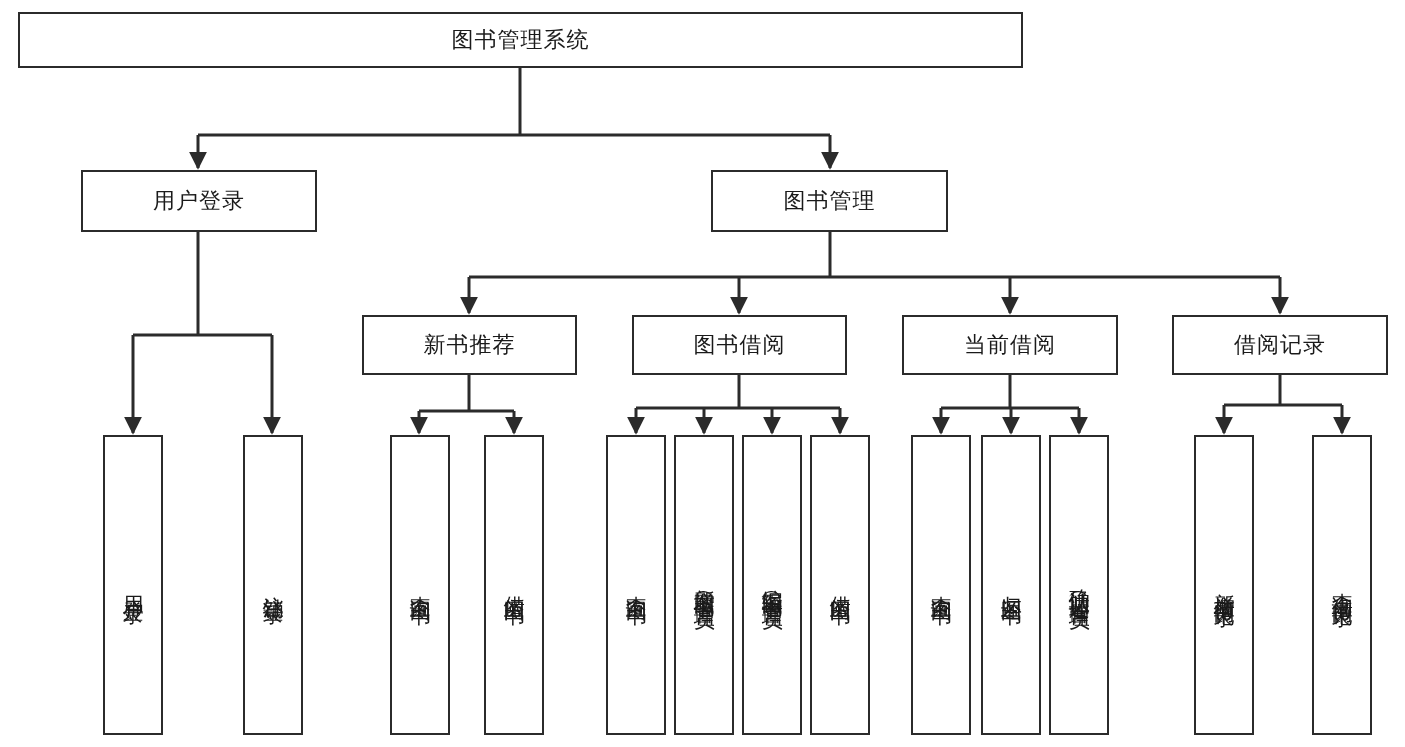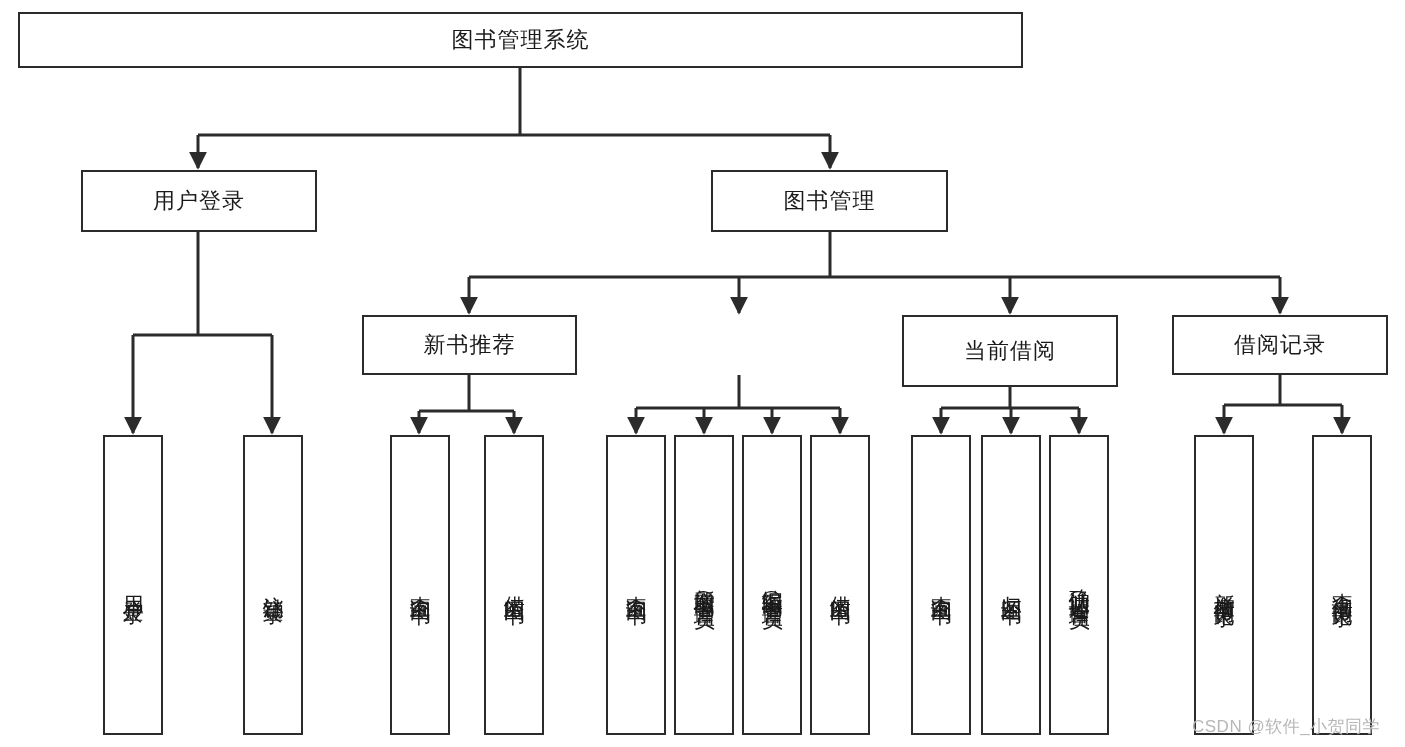--- a/index.html
+++ b/index.html
@@ -127,21 +127,24 @@
   <div class="node horiz" style="left:81px; top:170px; width:236px; height:62px;">
     <span class="label">用户登录</span>
   </div>
   <div class="node horiz" style="left:362px; top:315px; width:215px; height:60px;">
     <span class="label">新书推荐</span>
   </div>
 
   <div class="node horiz" style="left:711px; top:170px; width:237px; height:62px;">
     <span class="label">图书管理</span>
   </div>
-  <div class="node horiz" style="left:902px; top:315px; width:216px; height:72px;">
+  <div class="node horiz" style="left:632px; top:315px; width:215px; height:60px;">
+    <span class="label">图书借阅</span>
+  </div>
+  <div class="node horiz" style="left:902px; top:315px; width:216px; height:60px;">
     <span class="label">当前借阅</span>
   </div>
   <div class="node horiz" style="left:1172px; top:315px; width:216px; height:60px;justify-content:center;">
     <span class="label">借阅记录</span>
   </div>
 
   <div class="node vert" style="left:103px; top:435px; width:60px; height:300px;">
     <span class="label">用户登录</span>
   </div>
   <div class="node vert" style="left:243px; top:435px; width:60px; height:300px;">
@@ -178,15 +181,14 @@
     <span class="label">确认归还（管理员）</span>
   </div>
 
   <div class="node vert" style="left:1194px; top:435px; width:60px; height:300px;">
     <span class="label">新增借阅记录</span>
   </div>
   <div class="node vert" style="left:1312px; top:435px; width:60px; height:300px;">
     <span class="label">查询借阅记录</span>
   </div>
 
-  <div class="watermark" style="left:1192px; top:715px;">CSDN @软件_小贺同学</div>
 
 </div>
 
 </body></html>

